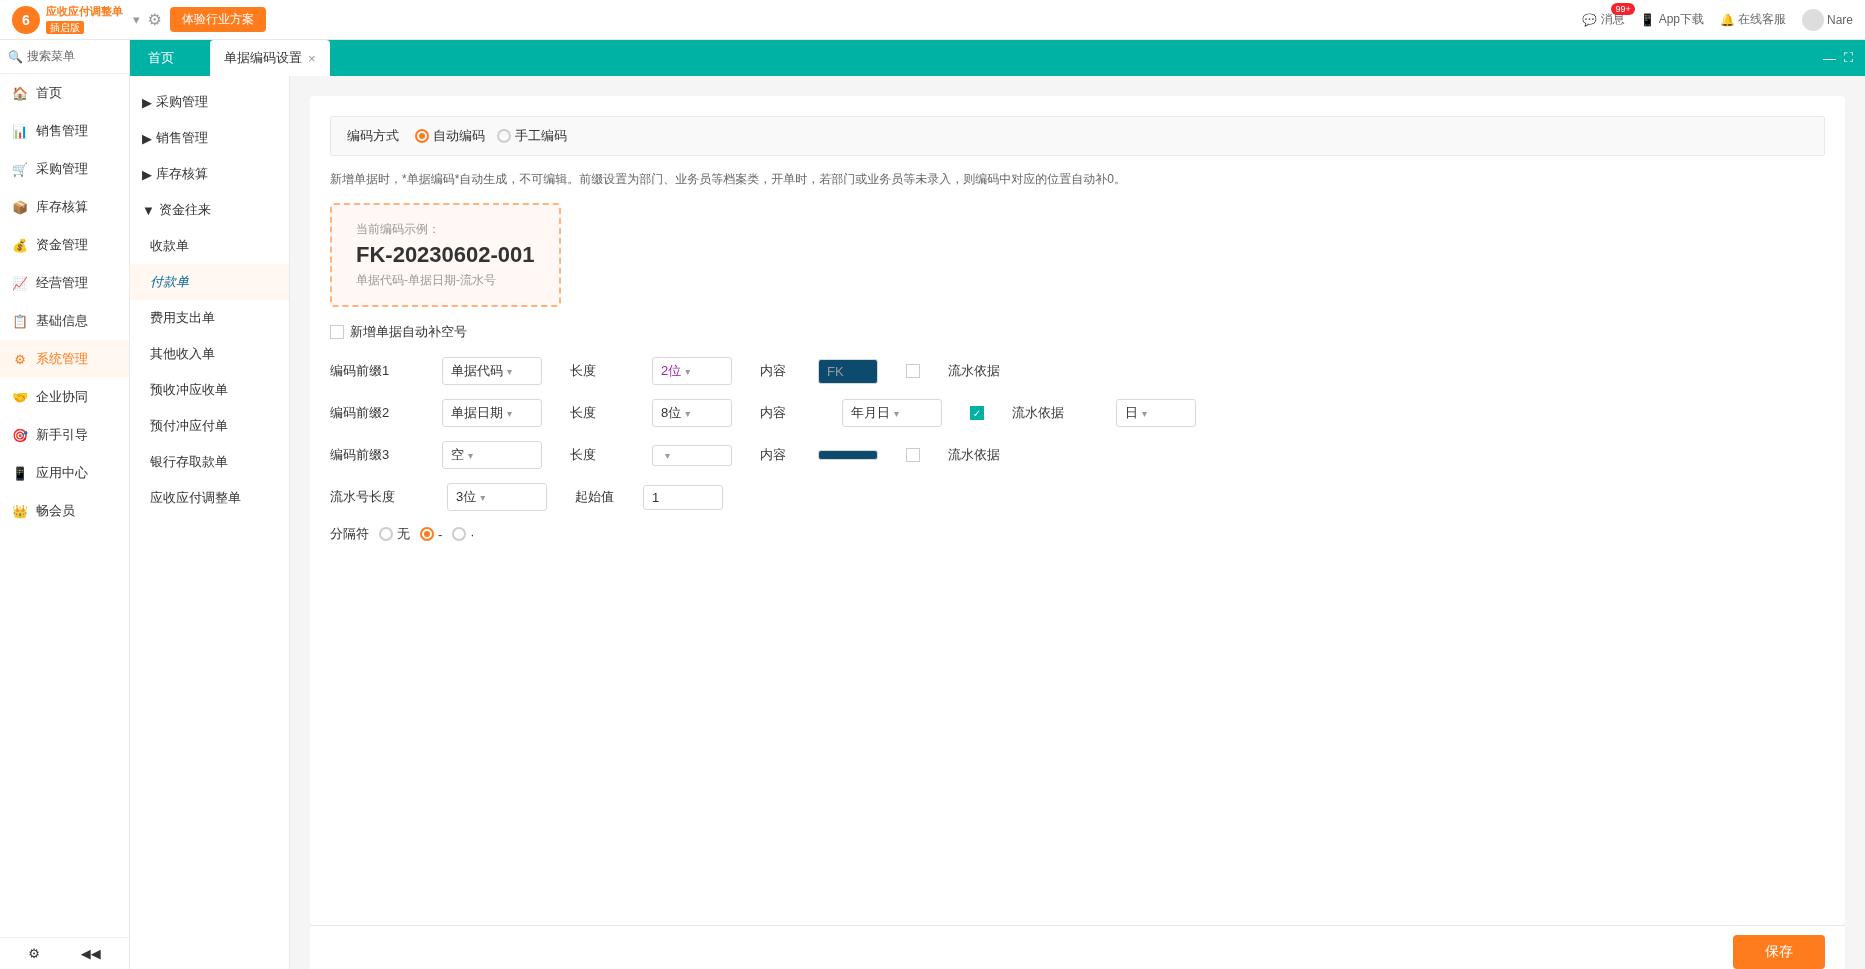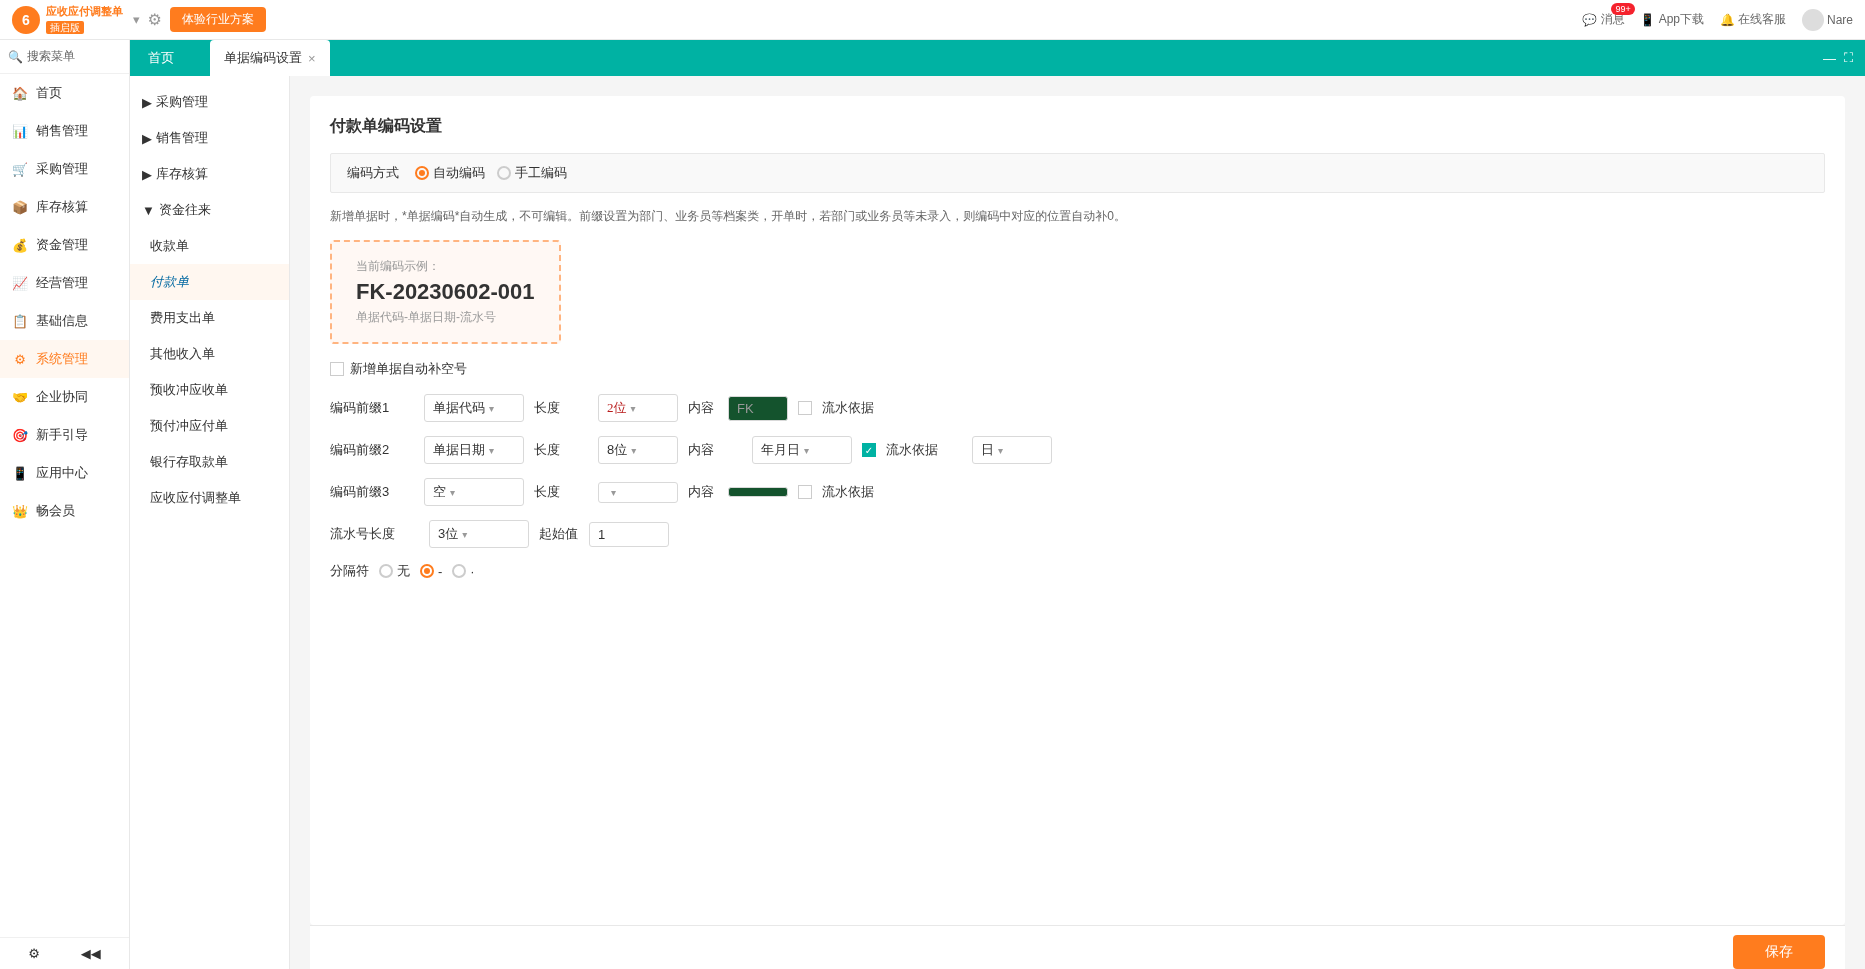--- a/index.html
+++ b/index.html
@@ -50,26 +50,26 @@
     .preview-box { border: 2px dashed #ffb480; background: #fff8f4; border-radius: 4px; padding: 16px 24px; display: inline-block; margin-bottom: 16px; }
     .preview-label { font-size: 12px; color: #999; margin-bottom: 4px; }
     .preview-code { font-size: 22px; font-weight: bold; color: #333; }
     .preview-desc { font-size: 12px; color: #999; margin-top: 4px; }
 
     
     .checkbox-row { display: flex; align-items: center; gap: 6px; margin-bottom: 16px; font-size: 13px; color: #333; }
     .checkbox-box { width: 14px; height: 14px; border: 1px solid #ccc; background: #fff; cursor: pointer; }
 
     
-    .form-row { display: flex; align-items: center; gap: 10px; margin-bottom: 14px; flex-wrap: nowrap; }
+    .form-row { display: flex; align-items: center; gap: 28px; margin-bottom: 14px; flex-wrap: nowrap; }
     .form-label { font-size: 13px; color: #333; white-space: nowrap; min-width: 60px; }
     .form-select { display: flex; align-items: center; border: 1px solid #d9d9d9; background: #fff; padding: 4px 8px; border-radius: 3px; gap: 4px; cursor: pointer; min-width: 100px; font-size: 13px; margin-left: 24px; }
     .form-select-sm { min-width: 80px; }
     .select-arrow { color: #999; font-size: 10px; }
-    .form-input { border: 1px solid #d9d9d9; background: #14532d; padding: 4px 8px; border-radius: 3px; min-width: 60px; font-size: 13px; color: #999; }
+    .form-input { border: 1px solid #d9d9d9; background: #0c4a6e; padding: 4px 8px; border-radius: 3px; min-width: 60px; font-size: 13px; color: #999; }
     .form-input-val { border: 1px solid #d9d9d9; background: #fff; padding: 4px 8px; border-radius: 3px; min-width: 60px; font-size: 13px; }
     .checkbox-teal { width: 14px; height: 14px; border: 1px solid #00b2a3; background: #00b2a3; cursor: pointer; display: flex; align-items: center; justify-content: center; color: #fff; font-size: 10px; }
     .checkbox-empty { width: 14px; height: 14px; border: 1px solid #ccc; background: #fff; cursor: pointer; }
 
     
     .sep-row { display: flex; align-items: center; gap: 10px; margin-bottom: 14px; }
     .sep-label { font-size: 13px; color: #333; }
     .sep-radio { display: flex; align-items: center; gap: 4px; cursor: pointer; }
 
     
@@ -228,21 +228,20 @@
         <div class="sub-item sub-group-indent">费用支出单</div>
         <div class="sub-item sub-group-indent">其他收入单</div>
         <div class="sub-item sub-group-indent">预收冲应收单</div>
         <div class="sub-item sub-group-indent">预付冲应付单</div>
         <div class="sub-item sub-group-indent">银行存取款单</div>
         <div class="sub-item sub-group-indent">应收应付调整单</div>
       </div>
 
       <div class="content-area">
         <div class="content-wrapper">
-          <div class="page-title">付款单编码设置</div>
 
           
           <div class="section-card">
             <span>编码方式</span>
             <div class="radio-group">
               <label class="radio-item">
                 <div class="radio-dot checked"></div>
                 <span>自动编码</span>
               </label>
               <label class="radio-item">
@@ -270,21 +269,21 @@
 
           
           <div class="form-row">
             <span class="form-label">编码前缀1</span>
             <div class="form-select">
               <span>单据代码</span>
               <span class="select-arrow">▾</span>
             </div>
             <span class="form-label" style="min-width:30px;">长度</span>
             <div class="form-select form-select-sm">
-              <span style="color:#b91c1c;font-family:Liberation Serif, serif;">2位</span>
+              <span style="color:#a21caf;">2位</span>
               <span class="select-arrow">▾</span>
             </div>
             <span class="form-label" style="min-width:30px;">内容</span>
             <div class="form-input">FK</div>
             <div class="checkbox-empty"></div>
             <span>流水依据</span>
           </div>
 
           
           <div class="form-row">

